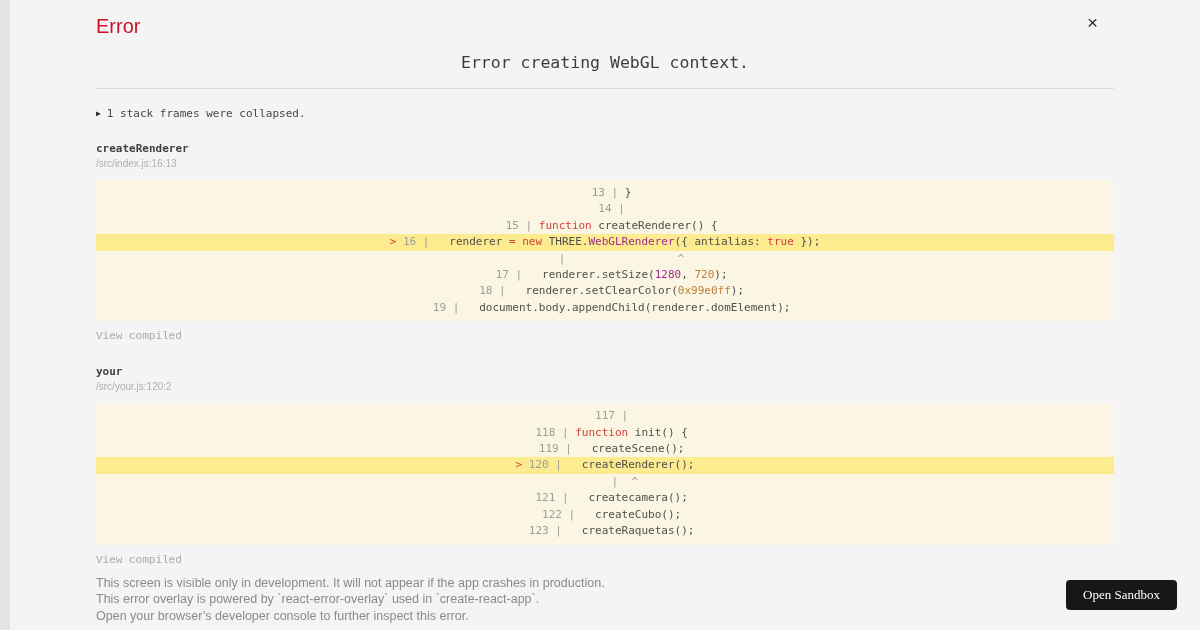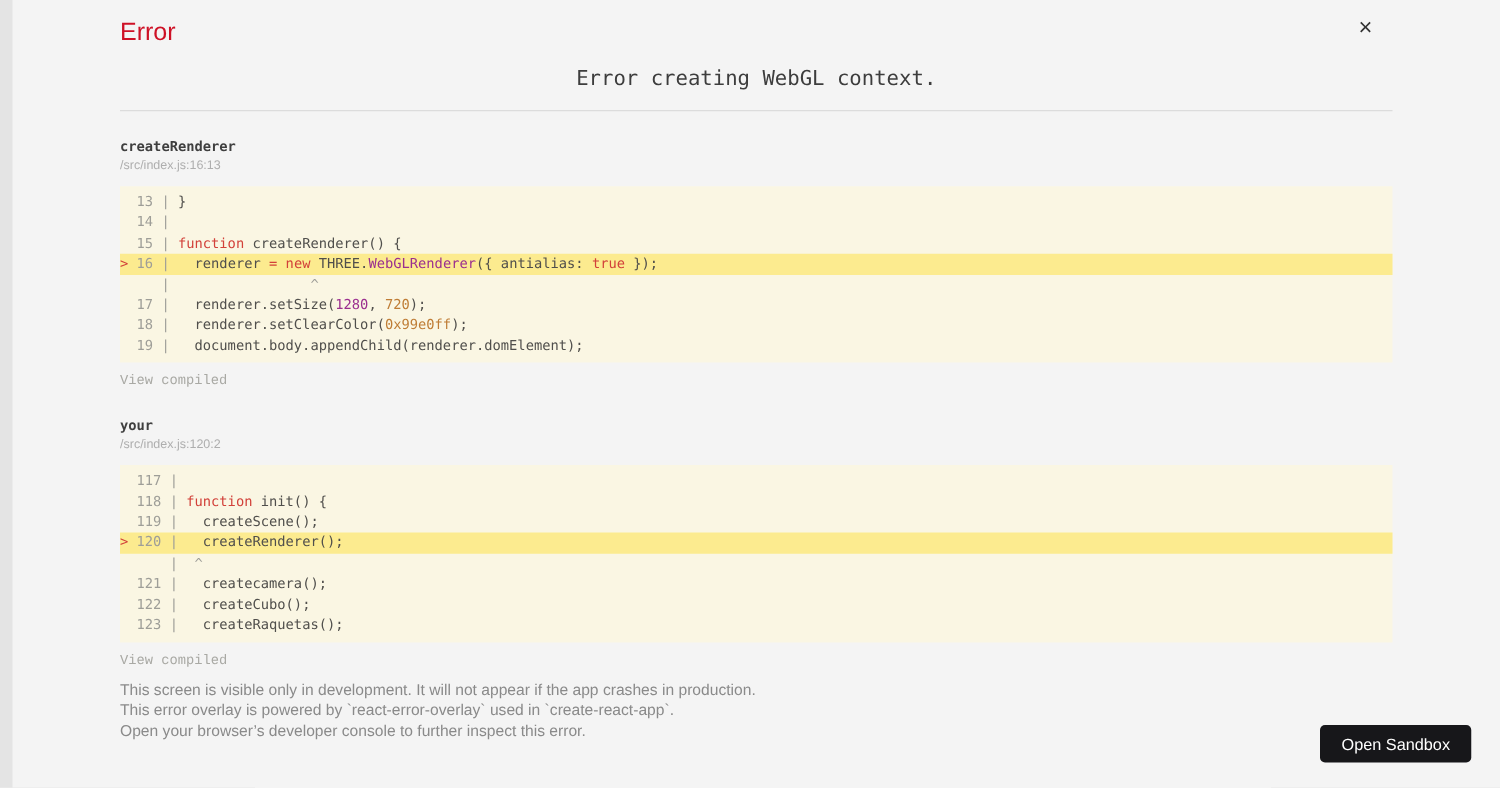--- a/index.html
+++ b/index.html
@@ -37,21 +37,21 @@
     font-family: "DejaVu Sans Mono", "Liberation Mono", monospace;
     font-size: 11px; line-height: 13px; color: #3f3f3f; font-weight: bold;
   }
   .loc {
     margin-top: 3px; font-family: Liberation Sans, sans-serif;
     font-size: 10px; line-height: 12px; color: #aeaeae;
   }
   .code {
     margin: 10px 0 0 0; background: #faf6e3; padding: 5px 0;
     font-family: "DejaVu Sans Mono", "Liberation Mono", monospace;
-    font-size: 11px; line-height: 16.4px;
+    font-size: 11px; line-height: 16.4px; text-align: center;
   }
   .ln { display: block; white-space: pre; }
   .ln.hl { background: #fceb8f; }
   .tk-g { color: #9e9e98; }
   .tk-d { color: #504f4c; }
   .tk-k { color: #d2413a; }
   .tk-c { color: #9b2f8f; }
   .tk-o { color: #bf7d36; }
   .tk-m { color: #d2413a; }
   .view-compiled {
@@ -63,50 +63,53 @@
 
   .close {
     position: absolute; top: 13px; right: 102px;
     background: none; border: none; padding: 0;
     font-size: 19px; line-height: 1; color: #333333; cursor: pointer;
     font-family: "Liberation Sans", sans-serif;
   }
   .open-sandbox {
     position: absolute; right: 23px; top: 580px; height: 30px; padding: 0 17px;
     background: #17171a; color: #ffffff; border: none; border-radius: 4px;
-    font-size: 13px; font-family: Liberation Sans, sans-serif; cursor: pointer;
+    font-size: 13px; font-family: Liberation Serif, serif; cursor: pointer;
   }
 </style>
 </head>
 <body>
 
 <div class="page">
   <div class="overlay">
 
     <button class="close">×</button>
 
     <div class="content">
       <h1 class="title">Error</h1>
 
       <div class="message">Error creating WebGL context.</div>
 
       <hr class="divider">
 
+      <div class="collapse-note">
+        <span class="tri">▶</span><span>1 stack frames were collapsed.</span>
+      </div>
 
       <div id="frames">
   <section class="frame">
     <div class="fn">createRenderer</div>
     <div class="loc">/src/index.js:16:13</div>
     <pre class="code"><span class="ln"><span class="tk-g">  13 | </span><span class="tk-d">}</span></span><span class="ln"><span class="tk-g">  14 |</span></span><span class="ln"><span class="tk-g">  15 | </span><span class="tk-k">function</span><span class="tk-d"> createRenderer() {</span></span><span class="ln hl"><span class="tk-m">&gt; </span><span class="tk-g">16 | </span><span class="tk-d">  renderer </span><span class="tk-k">=</span><span class="tk-d"> </span><span class="tk-k">new</span><span class="tk-d"> THREE.</span><span class="tk-c">WebGLRenderer</span><span class="tk-d">({ antialias: </span><span class="tk-k">true</span><span class="tk-d"> });</span></span><span class="ln"><span class="tk-g">     |                 ^</span></span><span class="ln"><span class="tk-g">  17 | </span><span class="tk-d">  renderer.setSize(</span><span class="tk-c">1280</span><span class="tk-d">, </span><span class="tk-o">720</span><span class="tk-d">);</span></span><span class="ln"><span class="tk-g">  18 | </span><span class="tk-d">  renderer.setClearColor(</span><span class="tk-o">0x99e0ff</span><span class="tk-d">);</span></span><span class="ln"><span class="tk-g">  19 | </span><span class="tk-d">  document.body.appendChild(renderer.domElement);</span></span></pre>
     <div class="view-compiled">View compiled</div>
   </section>
 
   <section class="frame">
     <div class="fn">your</div>
-    <div class="loc">/src/index.js:120:2</div>
+    <div class="loc">/src/your.js:120:2</div>
     <pre class="code"><span class="ln"><span class="tk-g">  117 |</span></span><span class="ln"><span class="tk-g">  118 | </span><span class="tk-k">function</span><span class="tk-d"> init() {</span></span><span class="ln"><span class="tk-g">  119 | </span><span class="tk-d">  createScene();</span></span><span class="ln hl"><span class="tk-m">&gt; </span><span class="tk-g">120 | </span><span class="tk-d">  createRenderer();</span></span><span class="ln"><span class="tk-g">      |  ^</span></span><span class="ln"><span class="tk-g">  121 | </span><span class="tk-d">  createcamera();</span></span><span class="ln"><span class="tk-g">  122 | </span><span class="tk-d">  createCubo();</span></span><span class="ln"><span class="tk-g">  123 | </span><span class="tk-d">  createRaquetas();</span></span></pre>
     <div class="view-compiled">View compiled</div>
   </section>
 </div>
 
       <div class="footer" id="footer">
           <div>This screen is visible only in development. It will not appear if the app crashes in production.</div>
           <div>This error overlay is powered by `react-error-overlay` used in `create-react-app`.</div>
           <div>Open your browser’s developer console to further inspect this error.</div>
         </div>

